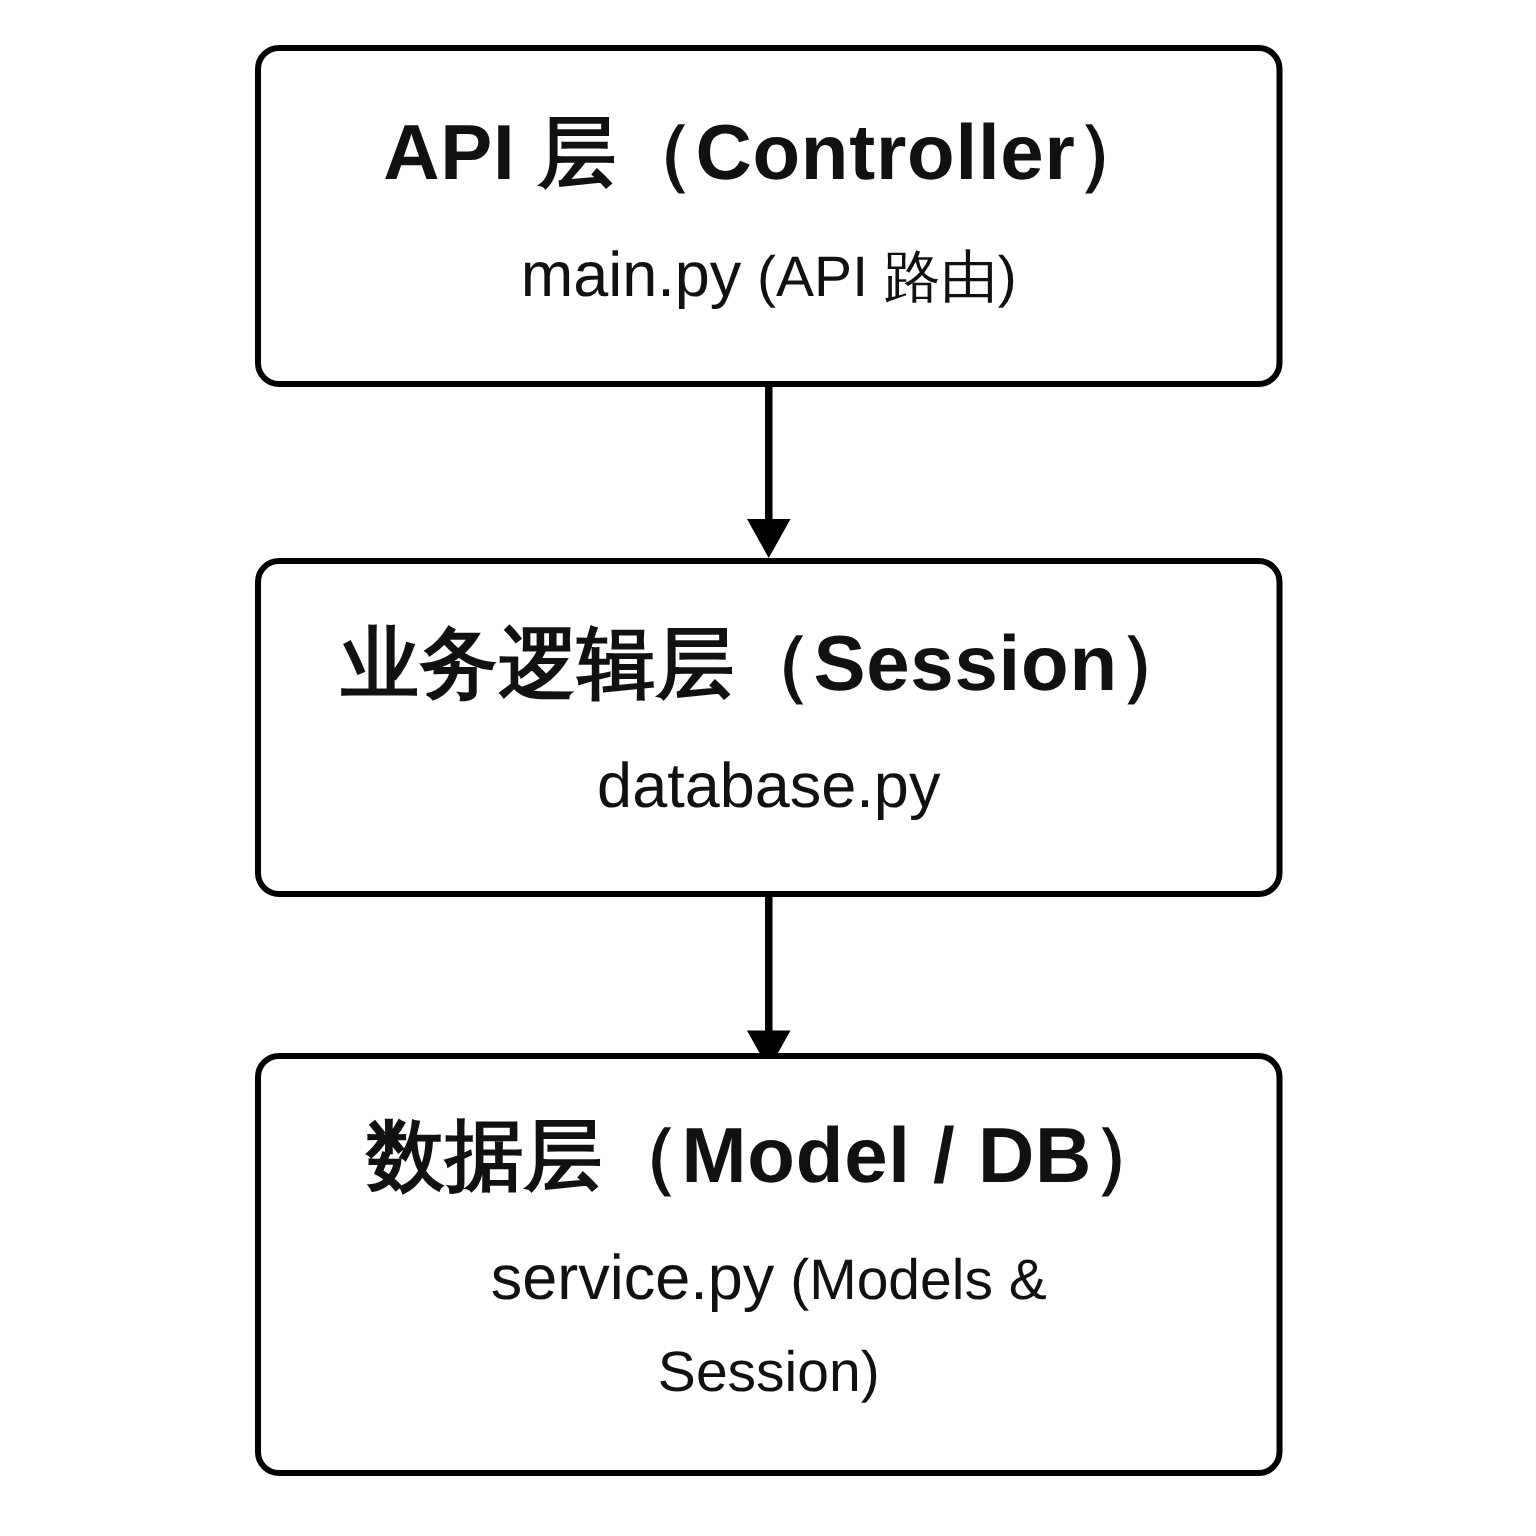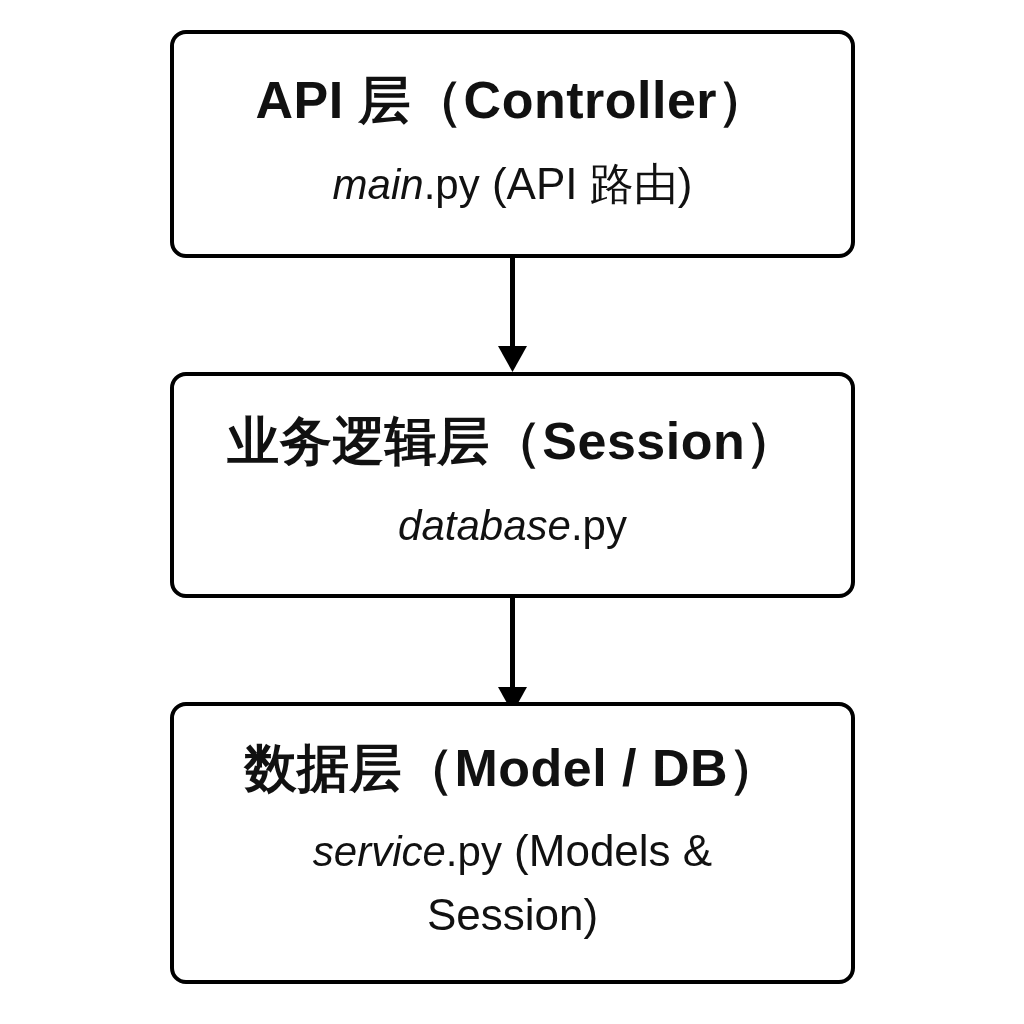--- a/index.html
+++ b/index.html
@@ -45,28 +45,27 @@
   }
   .layer-subtitle {
     font-size: 42px;
     font-weight: 400;
     line-height: 1.45;
   }
   .box-data .layer-subtitle {
     max-width: 470px;
   }
   .file-italic {
-    font-style: italic;
   }
   .file-rest {
     font-style: normal;
   }
   .annotation {
     font-style: normal;
-    font-size: 44px;
+    font-size: 38px;
   }
   .arrow {
     position: absolute;
     left: 490px;
     width: 45px;
   }
   .arrow-1 { top: 258px; height: 114px; }
   .arrow-2 { top: 598px; height: 115px; }
 </style>
 </head>

